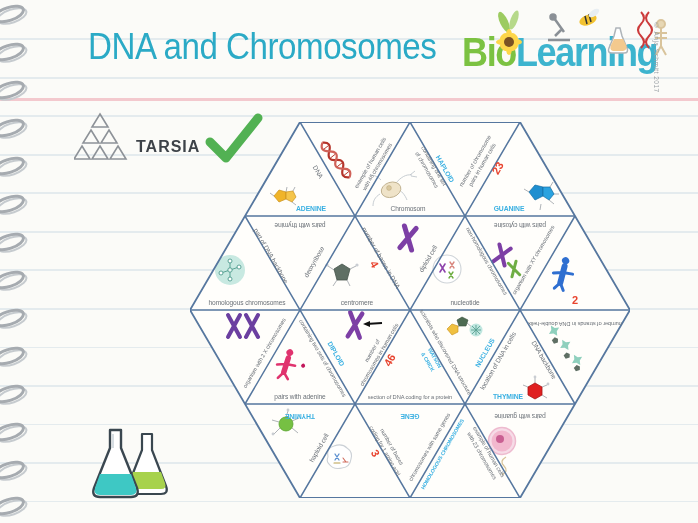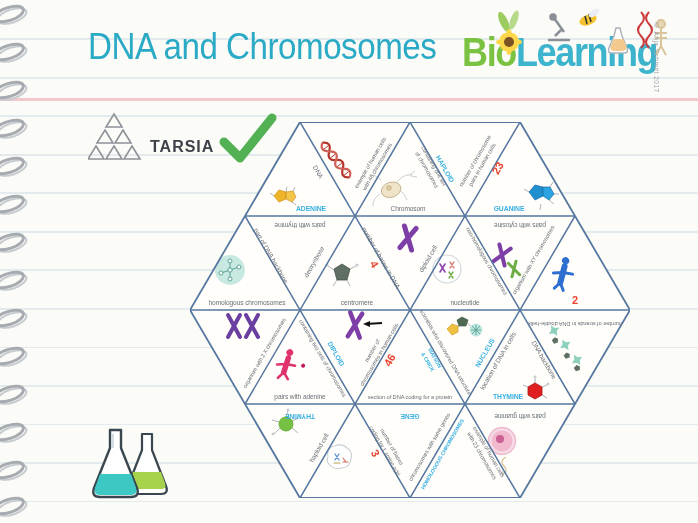--- a/index.html
+++ b/index.html
@@ -11,21 +11,21 @@
   .spiral{position:absolute;left:-6px;top:0;}
   .pagetitle{position:absolute;left:88px;top:26px;font-size:36px;color:#2baac6;
     letter-spacing:-0.5px;transform:scaleX(.92);transform-origin:left top;white-space:nowrap;}
   .brand{position:absolute;left:462px;top:30px;font-size:40px;font-weight:700;
     letter-spacing:-1.5px;transform:scaleX(.9);transform-origin:left top;white-space:nowrap;}
   .brand .bio{color:#7cc242;}
   .brand .learning{color:#3db4ce;}
   .branddoodles{position:absolute;left:458px;top:6px;pointer-events:none;}
   .copyright{position:absolute;left:653px;top:22px;height:80px;font-size:6.5px;color:#9aa0a5;
     writing-mode:vertical-rl;letter-spacing:.5px;}
-  .tarsiabox{position:absolute;left:88px;top:110px;}
+  .tarsiabox{position:absolute;left:74px;top:110px;}
   .flasks{position:absolute;left:80px;top:428px;}
   .puzzle{position:absolute;left:190px;top:122px;}
   svg text{font-family:"Liberation Sans",sans-serif;letter-spacing:-0.1px;}
   .tq{fill:#6b7178;font-size:6.6px;}
   .ts{font-size:5.7px;}
   .tb{fill:#3ab0e2;font-size:6.8px;font-weight:bold;}
   .tbs{font-size:5.2px;font-weight:bold;fill:#3ab0e2;}
   .tr{fill:#e8432e;font-size:11px;font-weight:bold;}
   .tarsiatext{font-size:16px;font-weight:bold;fill:#3d4248;letter-spacing:1px;}
 </style>

